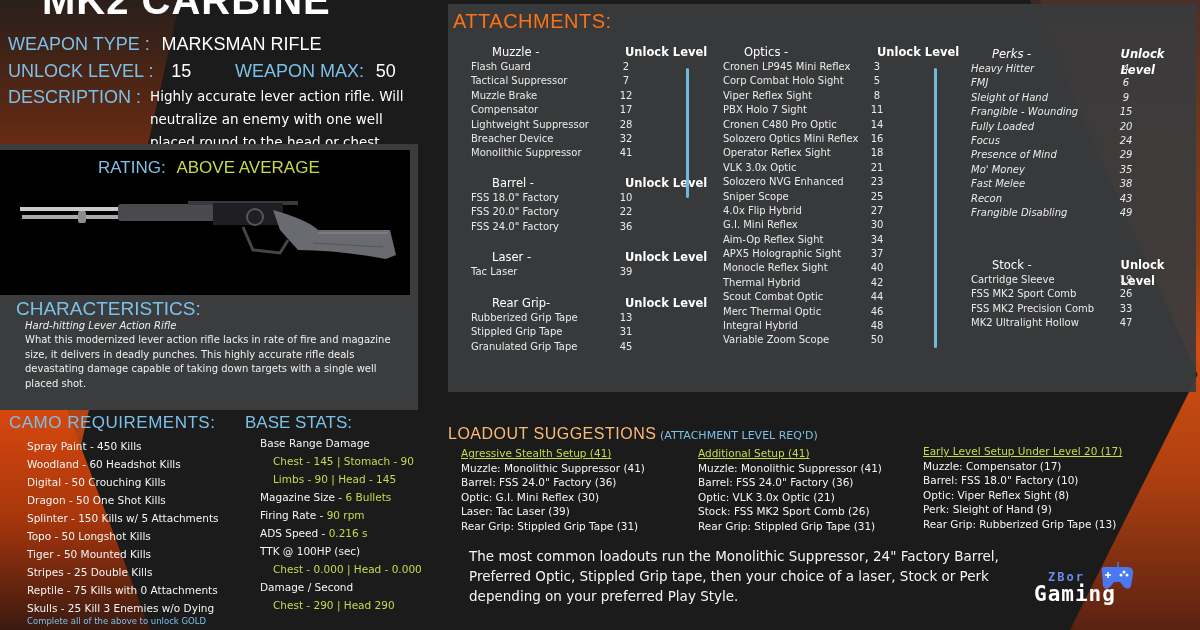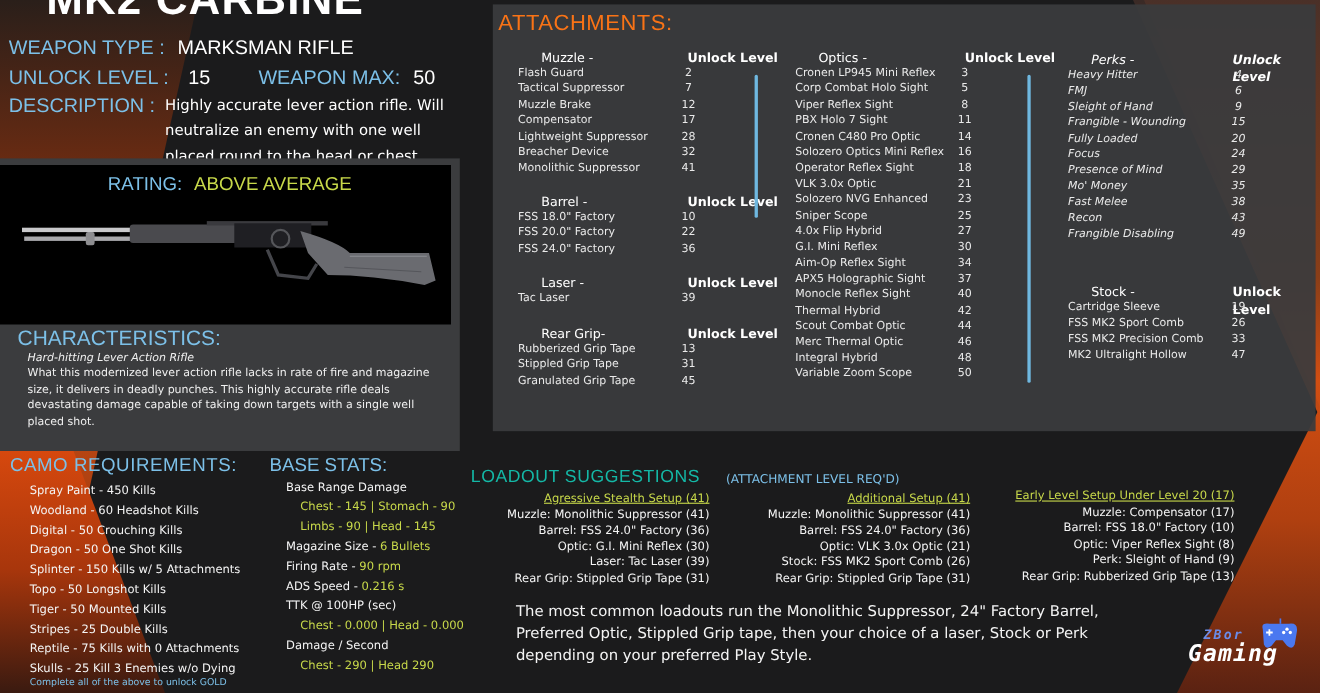--- a/index.html
+++ b/index.html
@@ -109,35 +109,35 @@
   .att-head .lvl { font-weight: bold; }
   .att-item { display: flex; font-size: 10px; height: 14.4px; line-height: 14.4px; color: #eaeaea; }
   .att-item .nm { padding-left: 13px; }
   .att-item .lv { text-align: center; }
   .divider-line {
     position: absolute; width: 3px; border-radius: 2px; background: #6fb8e0;
   }
 
   
   .lo-title {
-    position: absolute; left: 428px; top: 425px; font-size: 16px; color: #14b8a6;
+    position: absolute; left: 448px; top: 425px; font-size: 16px; color: #fdba74;
     font-family: "Liberation Sans", sans-serif; letter-spacing: 0.5px;
   }
   .lo-sub {
     position: absolute; left: 660px; top: 429px; font-size: 11px; color: #7cc0e8;
   }
-  .lo-col { position: absolute; text-align: right; }
+  .lo-col { position: absolute; }
   .lo-head { font-size: 10.5px; height: 14.6px; line-height: 14.6px; color: #c8d94a; text-decoration: underline; white-space: nowrap; }
   .lo-item { font-size: 10.5px; height: 14.6px; line-height: 14.6px; color: #f4f4f4; white-space: nowrap; }
   .summary {
     position: absolute; left: 469px; top: 546px; width: 560px; font-size: 13.5px; line-height: 20px; color: #f4f4f4;
   }
 
   
-  .logo { position: absolute; left: 1080px; top: 562px; width: 105px; height: 56px; font-style: italic; }
+  .logo { position: absolute; left: 1034px; top: 562px; width: 105px; height: 56px; }
   .logo .zb { position: absolute; left: 14px; top: 8px; font-size: 12px; font-weight: bold; color: #6a8ce8; letter-spacing: 2px; font-family: "DejaVu Sans Mono", monospace; }
   .logo .gm { position: absolute; left: 0px; top: 20px; font-size: 21px; font-weight: bold; color: #ffffff; letter-spacing: 1px; font-family: "DejaVu Sans Mono", monospace; }
   .logo svg { position: absolute; left: 62px; top: 0; }
 </style>
 </head>
 <body>
 
 <div class="bg-orange-left"></div>
 <div class="bg-orange-left2"></div>
 <div class="bg-orange-right"></div>

